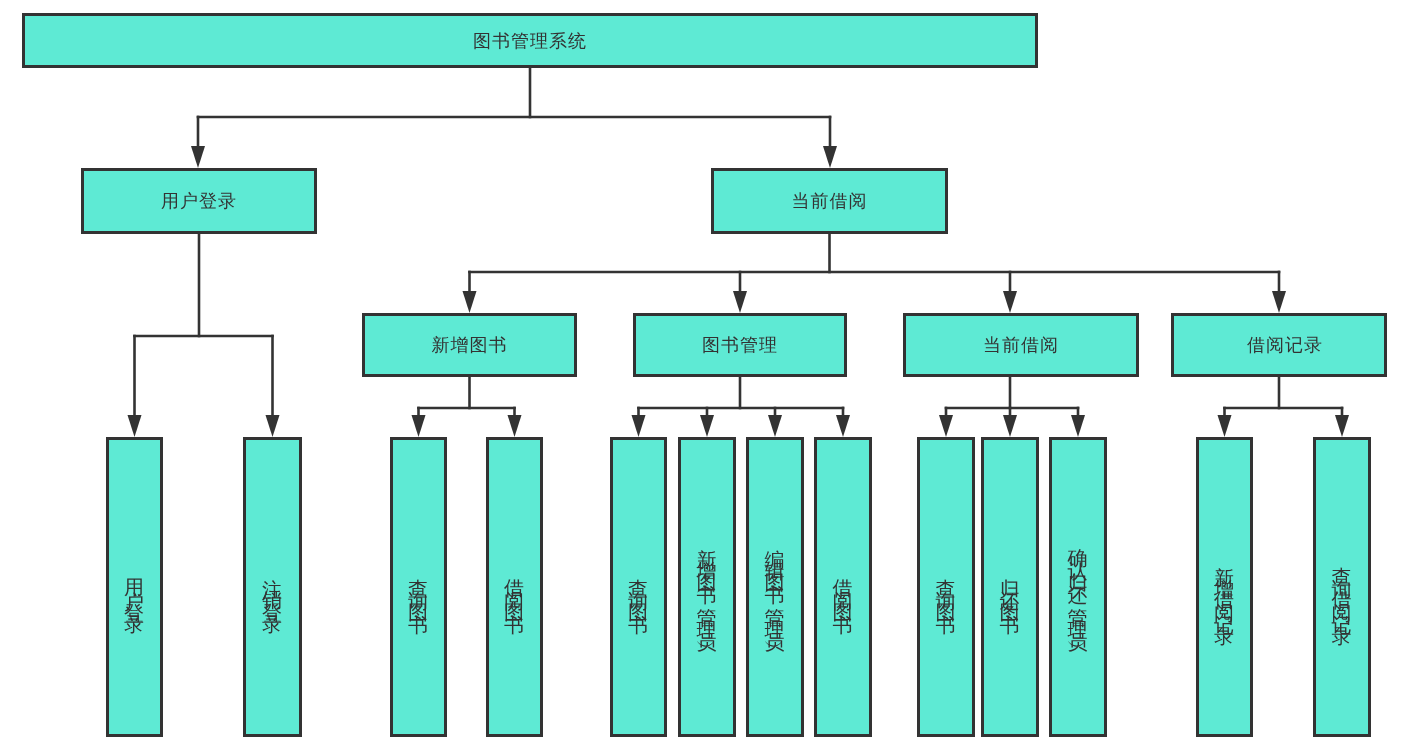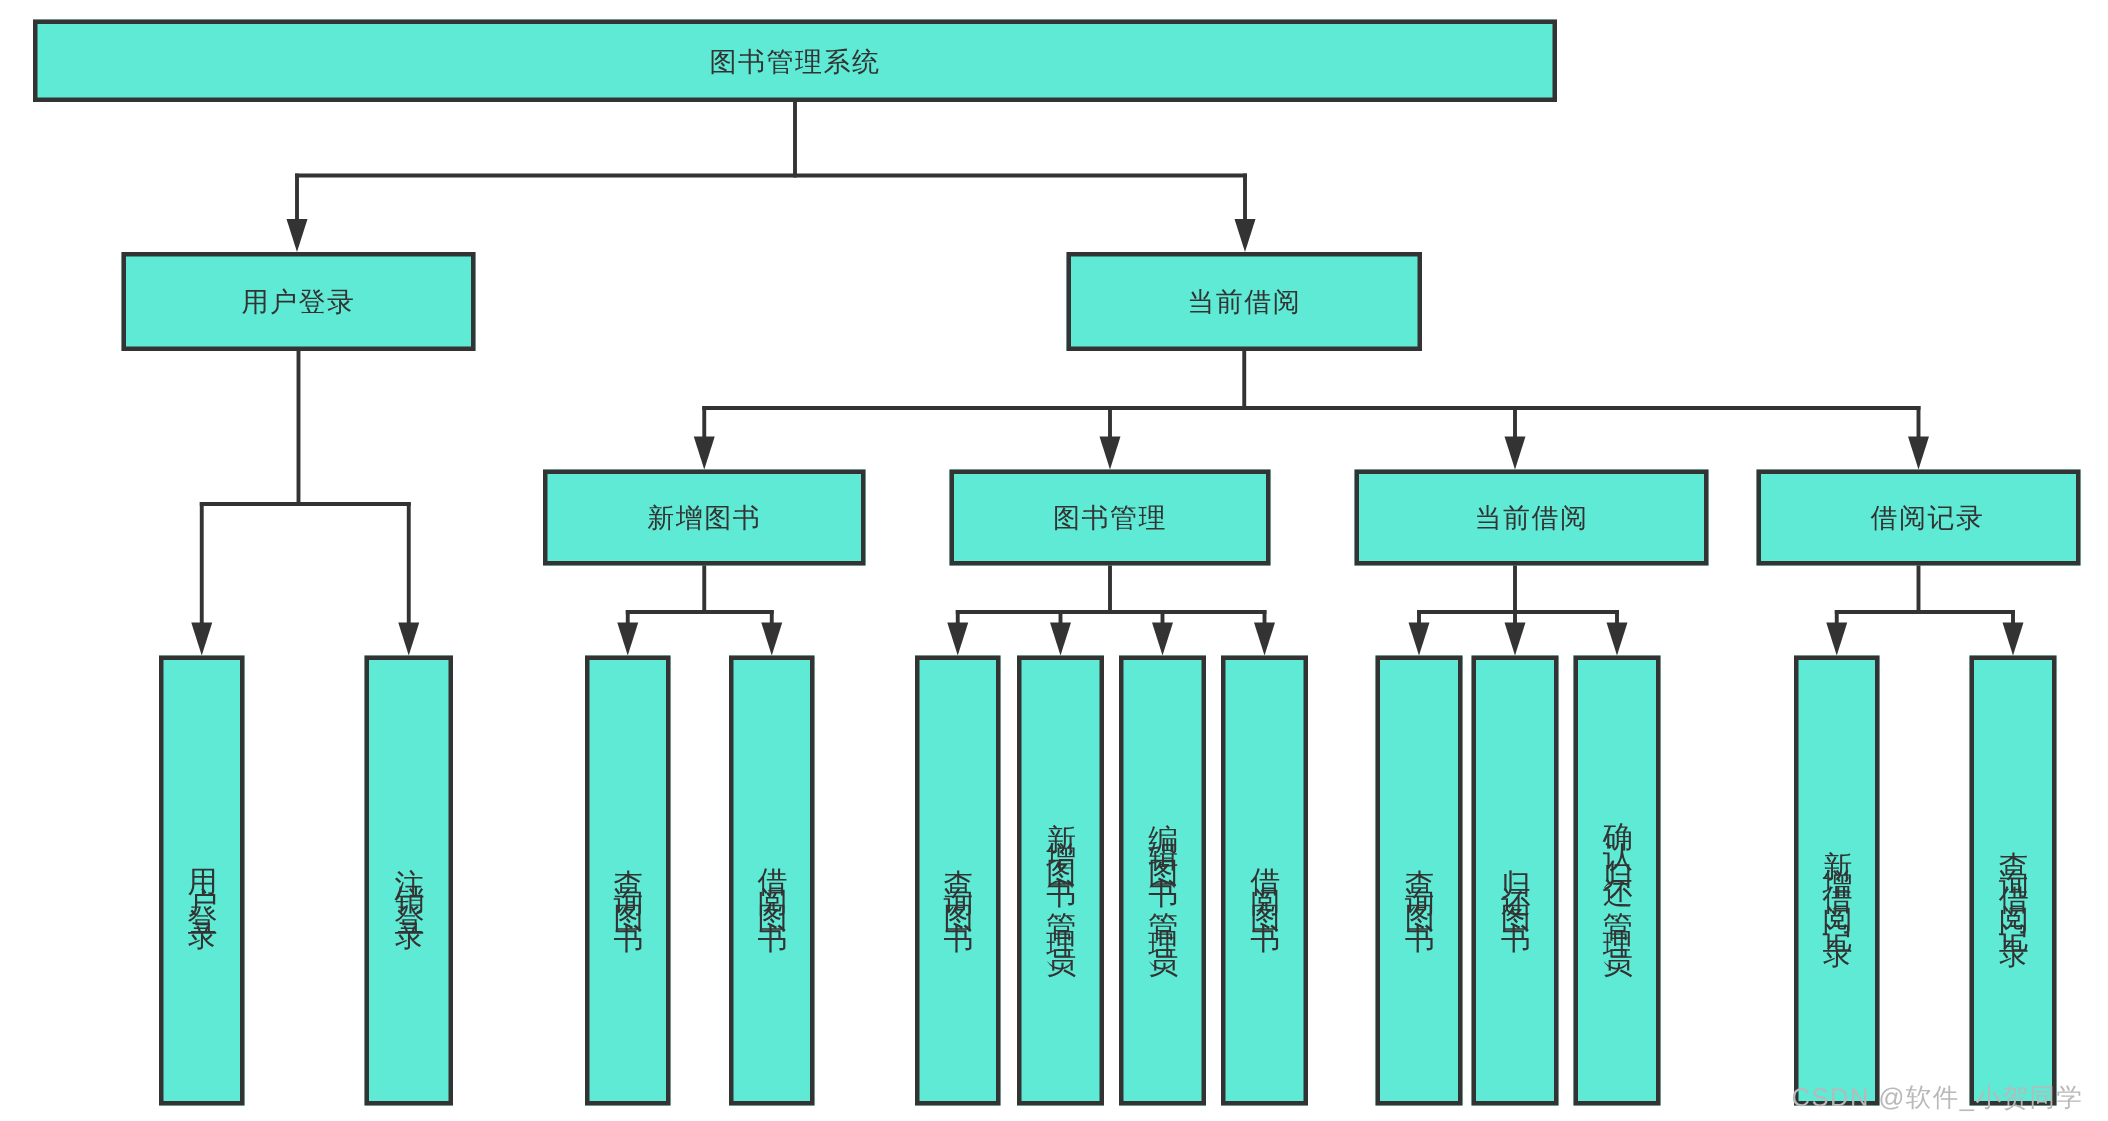--- a/index.html
+++ b/index.html
@@ -184,15 +184,14 @@
     <span>确认归还（管理员）</span>
   </div>
 
   <div class="box vbox" style="left:1196px; top:437px; width:57px; height:300px;">
     <span>新增借阅记录</span>
   </div>
   <div class="box vbox" style="left:1313px; top:437px; width:58px; height:300px;">
     <span>查询借阅记录</span>
   </div>
 
-  <div class="watermark">CSDN @软件_小贺同学</div>
 
 </div>
 
 </body></html>

